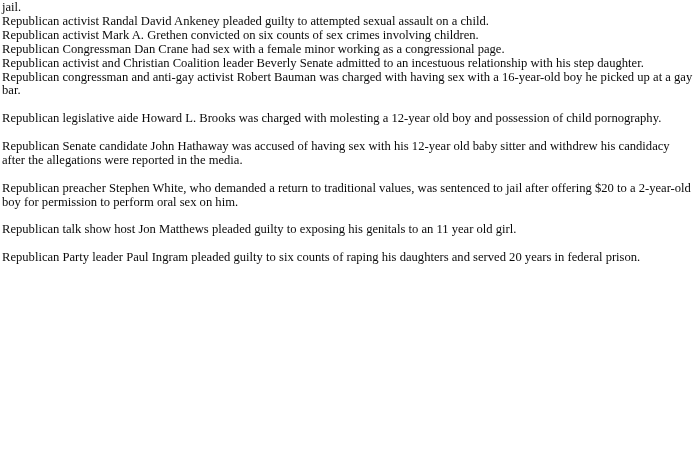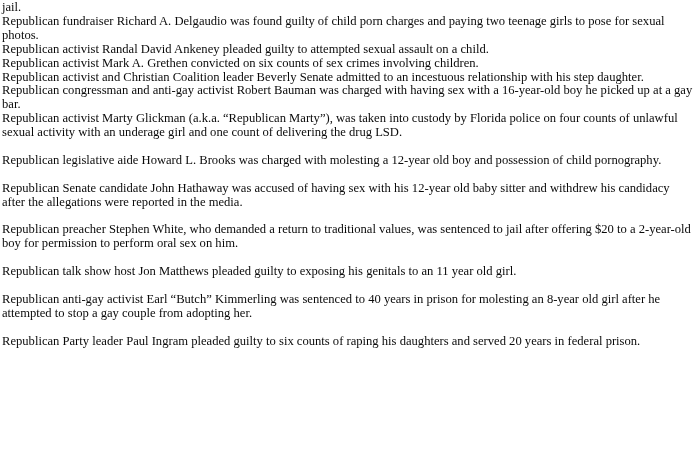--- a/index.html
+++ b/index.html
@@ -37,26 +37,24 @@
     margin-top: 13.9px;
     font-family: Liberation Serif, serif;
   }
 </style>
 </head>
 <body>
 
 <div class="page">
   <div class="doc-body">
     <p class="para">jail.</p>
-    <p class="para">Republican fundraiser Richard A. Delgaudio was found guilty of child porn charges and paying two teenage girls to pose for sexual photos.</p>
     <p class="para">Republican activist Randal David Ankeney pleaded guilty to attempted sexual assault on a child.</p>
     <p class="para">Republican activist Mark A. Grethen convicted on six counts of sex crimes involving children.</p>
+    <p class="para">Republican Congressman Dan Crane had sex with a female minor working as a congressional page.</p>
     <p class="para">Republican activist and Christian Coalition leader Beverly Senate admitted to an incestuous relationship with his step daughter.</p>
     <p class="para">Republican congressman and anti-gay activist Robert Bauman was charged with having sex with a 16-year-old boy he picked up at a gay bar.</p>
-    <p class="para">Republican activist Marty Glickman (a.k.a. “Republican Marty”), was taken into custody by Florida police on four counts of unlawful sexual activity with an underage girl and one count of delivering the drug LSD.</p>
     <p class="para gap">Republican legislative aide Howard L. Brooks was charged with molesting a 12-year old boy and possession of child pornography.</p>
     <p class="para gap">Republican Senate candidate John Hathaway was accused of having sex with his 12-year old baby sitter and withdrew his candidacy after the allegations were reported in the media.</p>
     <p class="para gap">Republican preacher Stephen White, who demanded a return to traditional values, was sentenced to jail after offering $20 to a 2-year-old boy for permission to perform oral sex on him.</p>
     <p class="para gap">Republican talk show host Jon Matthews pleaded guilty to exposing his genitals to an 11 year old girl.</p>
-    <p class="para gap">Republican anti-gay activist Earl “Butch” Kimmerling was sentenced to 40 years in prison for molesting an 8-year old girl after he attempted to stop a gay couple from adopting her.</p>
     <p class="para gap">Republican Party leader Paul Ingram pleaded guilty to six counts of raping his daughters and served 20 years in federal prison.</p>
   </div>
 </div>
 
 </body></html>

